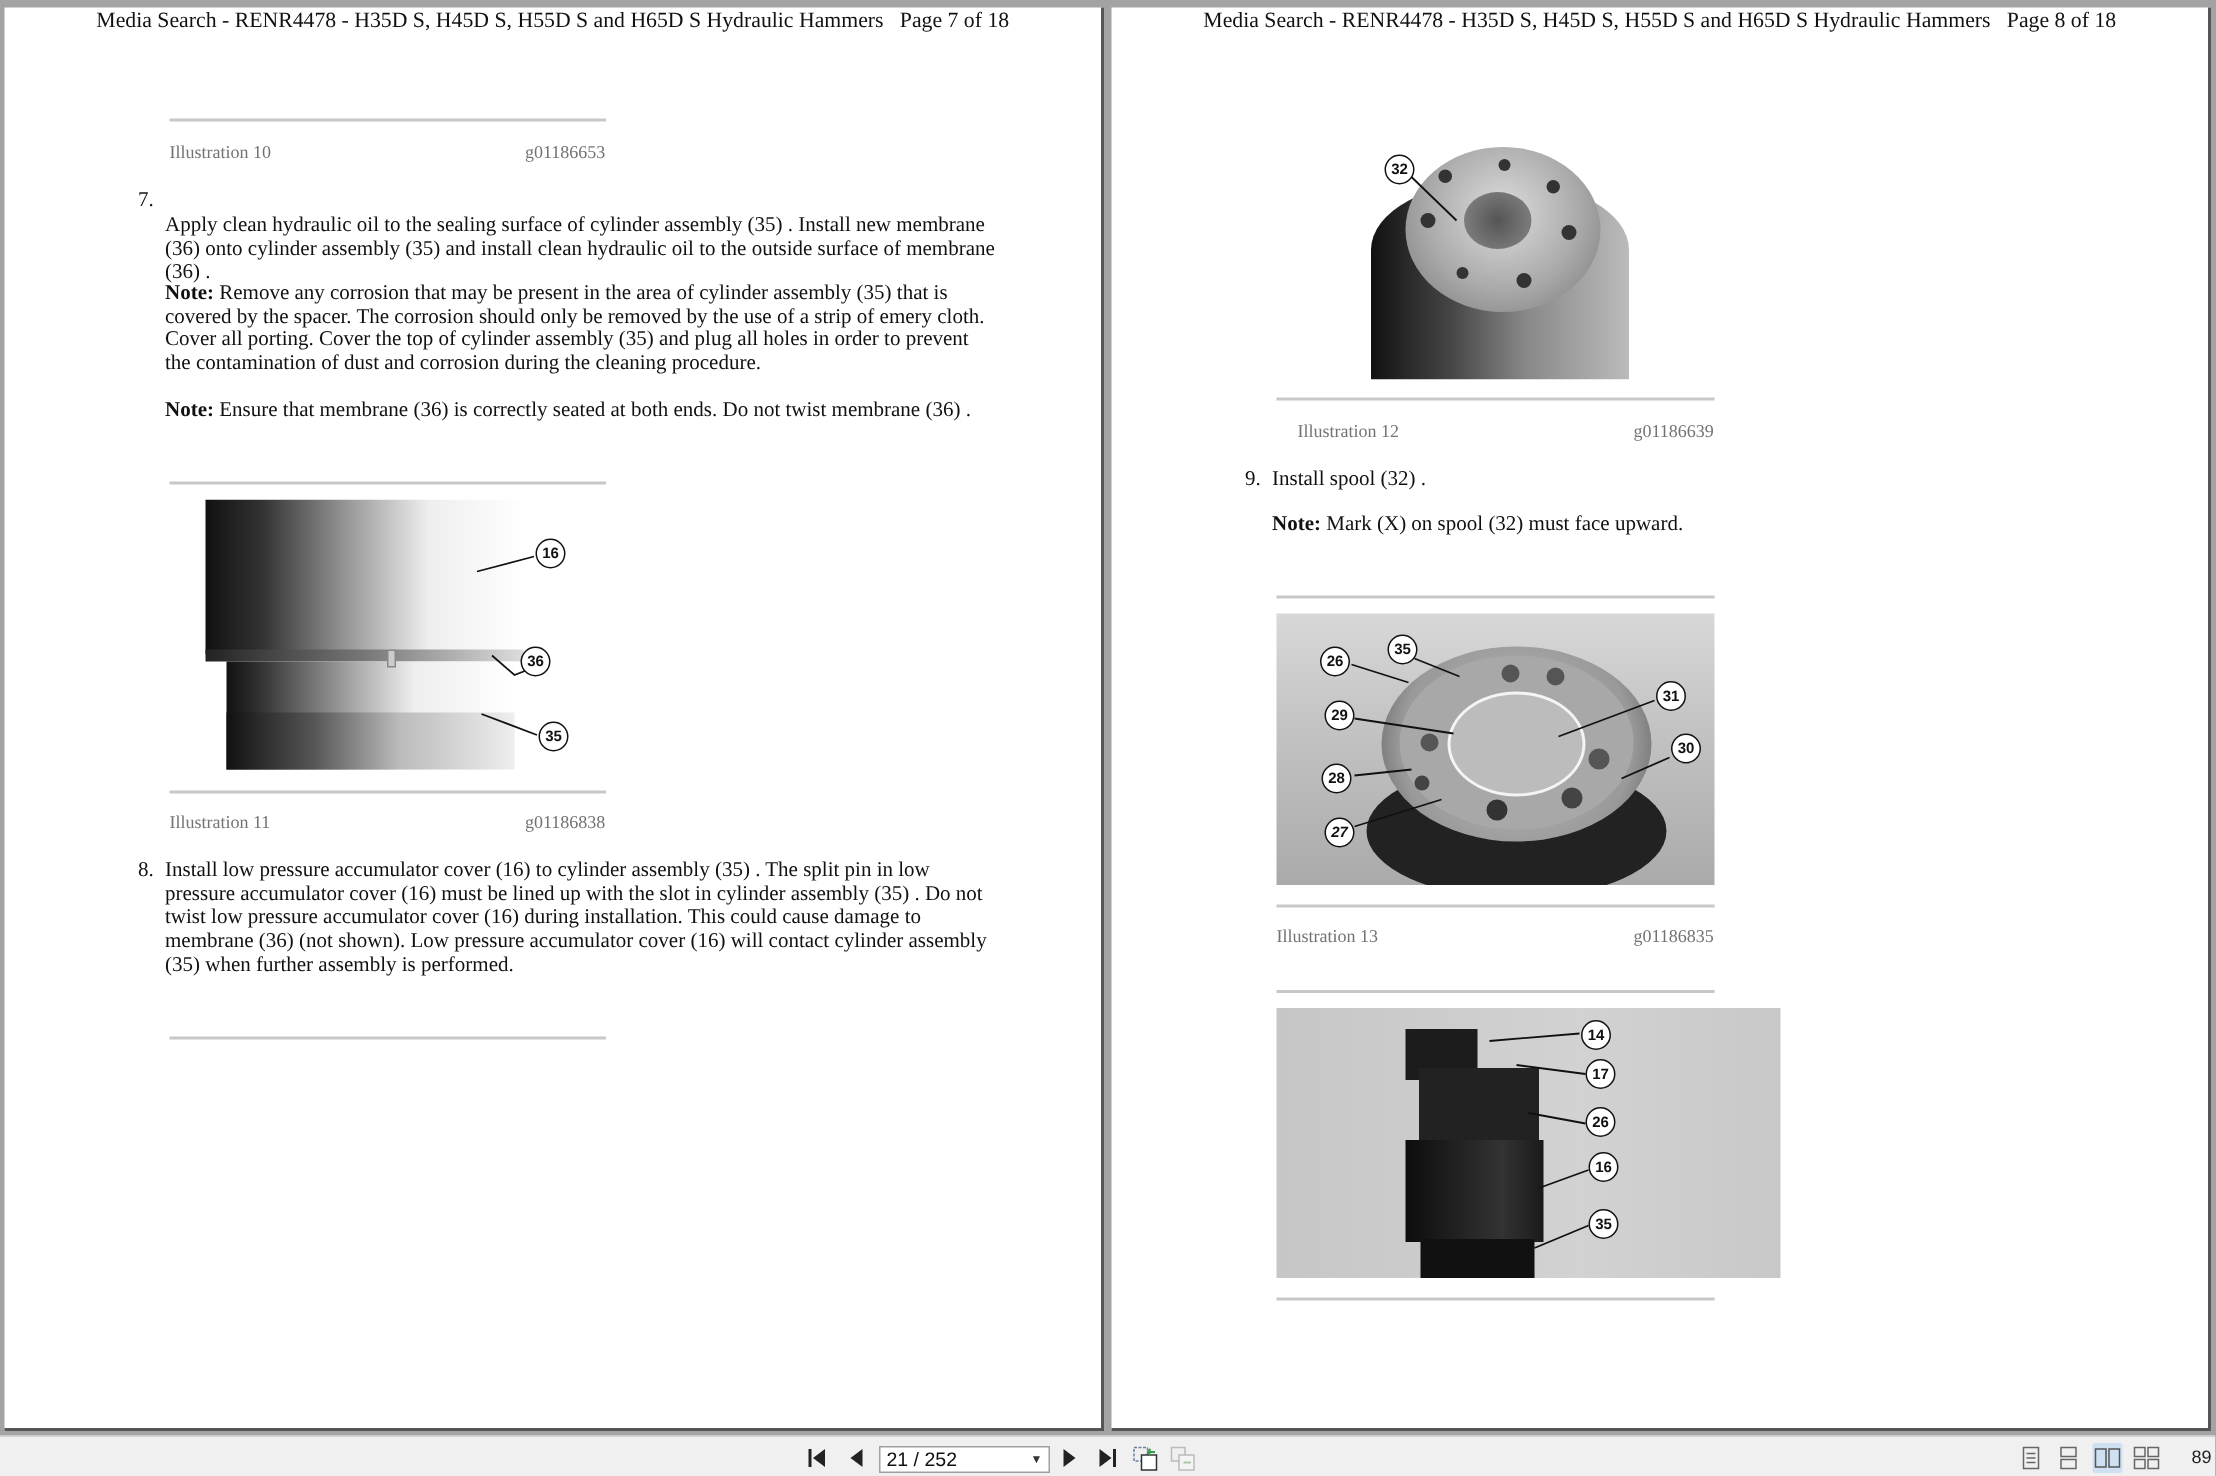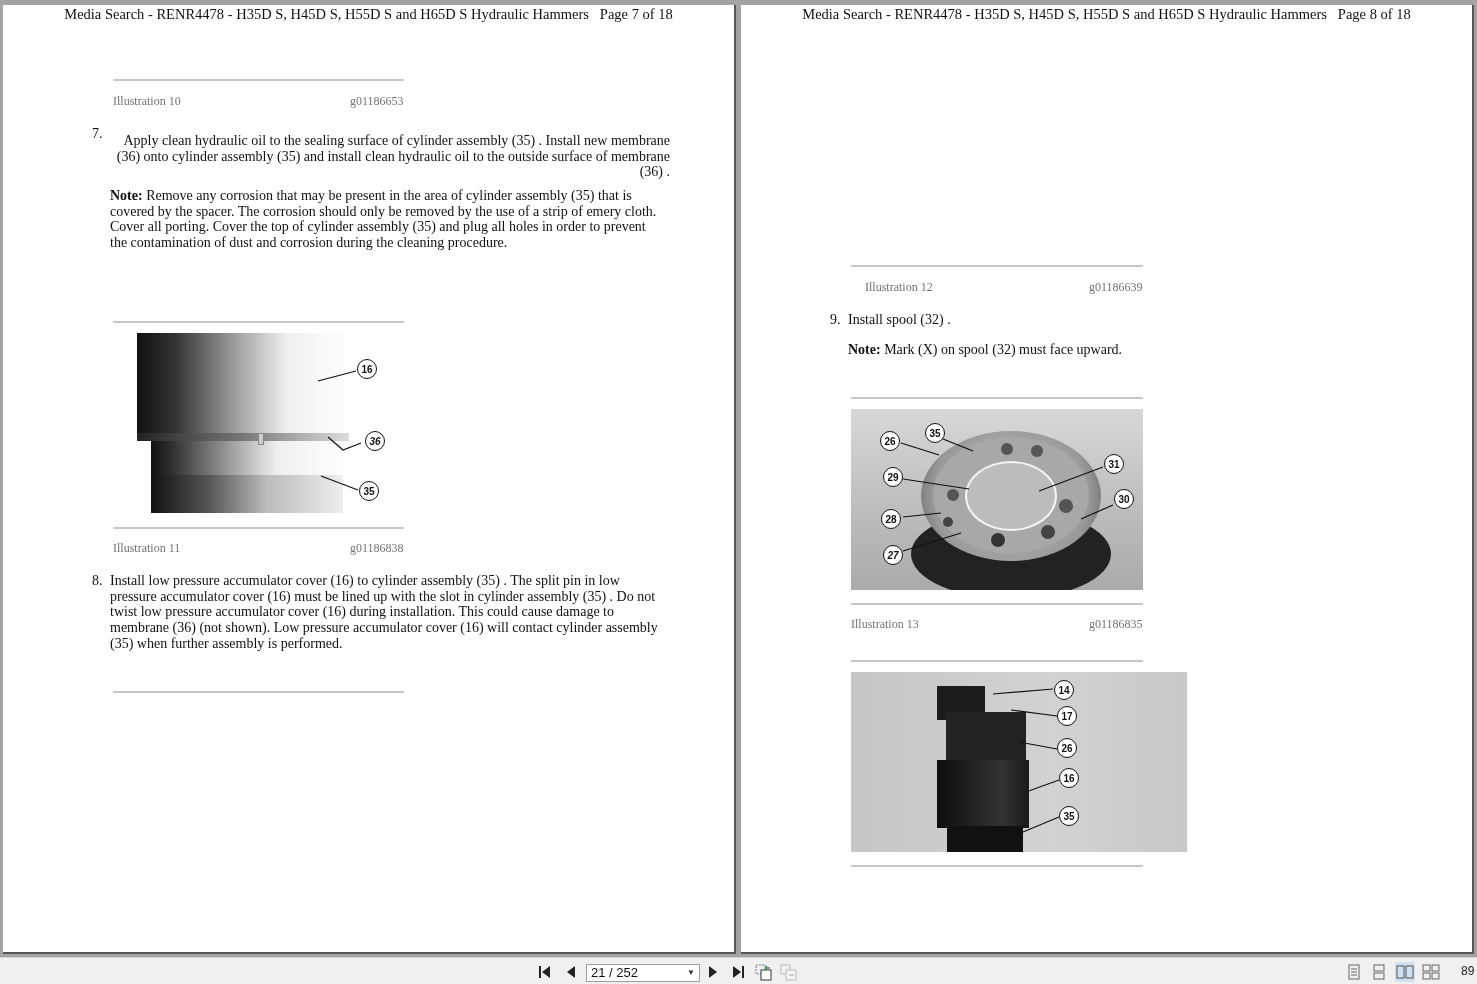--- a/index.html
+++ b/index.html
@@ -29,52 +29,69 @@
 <div class="viewer">
 
   <div class="page left">
     <div class="hdr" style="white-space:pre;">Media Search - RENR4478 - H35D S, H45D S, H55D S and H65D S Hydraulic Hammers   Page 7 of 18</div>
 
     <div class="rule" style="left:110px; top:74px; width:291px;"></div>
     <div class="cap" style="left:110px; top:89px;">Illustration 10</div>
     <div class="cap" style="left:347px; top:89px;">g01186653</div>
 
     <div class="num" style="left:89px; top:121px;">7.</div>
-    <div class="para" style="left:107px; top:128px; width:560px;text-align:right;">Apply clean hydraulic oil to the sealing surface of cylinder assembly (35) . Install new membrane (36) onto cylinder assembly (35) and install clean hydraulic oil to the outside surface of membrane (36) .</div>
+    <div class="para" style="left:107px; top:138px; width:560px;">Apply clean hydraulic oil to the sealing surface of cylinder assembly (35) . Install new membrane (36) onto cylinder assembly (35) and install clean hydraulic oil to the outside surface of membrane (36) .</div>
     <div class="para" style="left:107px; top:183px; width:550px;"><b>Note:</b><span> Remove any corrosion that may be present in the area of cylinder assembly (35) that is covered by the spacer. The corrosion should only be removed by the use of a strip of emery cloth. Cover all porting. Cover the top of cylinder assembly (35) and plug all holes in order to prevent the contamination of dust and corrosion during the cleaning procedure.</span></div>
+    <div class="para" style="left:107px; top:261px; width:560px;"><b>Note:</b><span> Ensure that membrane (36) is correctly seated at both ends. Do not twist membrane (36) .</span></div>
 
     <div class="rule" style="left:110px; top:316px; width:291px;"></div>
     <div class="fig" style="left:110px; top:328px; width:291px; height:182px;">
       <div style="position:absolute; left:24px; top:0; width:212px; height:103px; background:linear-gradient(90deg,#111 0%,#333 18%,#999 45%,#eee 70%,#fff 100%);"></div>
       <div style="position:absolute; left:24px; top:100px; width:212px; height:8px; background:linear-gradient(90deg,#222,#777 50%,#ddd);"></div>
       <div style="position:absolute; left:38px; top:108px; width:192px; height:72px; background:linear-gradient(90deg,#111 0%,#333 12%,#999 40%,#eee 65%,#fff 100%);"></div>
       <div style="position:absolute; left:38px; top:142px; width:192px; height:38px; background:linear-gradient(90deg,#111 0%,#555 30%,#bbb 60%,#eee 100%);"></div>
       <div style="position:absolute; left:145px; top:100px; width:4px; height:10px; background:#ccc; border:1px solid #888;"></div>
       <svg class="lines" width="291" height="182">
         <line x1="243" y1="38" x2="205" y2="48" stroke="#111" stroke-width="1.2"></line>
         <polyline points="248,110 230,117 215,104" fill="none" stroke="#111" stroke-width="1.2"></polyline>
         <line x1="245" y1="157" x2="208" y2="143" stroke="#111" stroke-width="1.2"></line>
       </svg>
       <div class="callout" style="left:244px; top:26px;">16</div>
-      <div class="callout" style="left:252px; top:98px;font-style:italic;">36</div>
+      <div class="callout" style="left:234px; top:98px;">36</div>
       <div class="callout" style="left:246px; top:148px;">35</div>
     </div>
     <div class="rule" style="left:110px; top:522px; width:291px;"></div>
     <div class="cap" style="left:110px; top:536px;">Illustration 11</div>
     <div class="cap" style="left:347px; top:536px;">g01186838</div>
 
     <div class="num" style="left:89px; top:568px;">8.</div>
     <div class="para" style="left:107px; top:568px; width:550px;">Install low pressure accumulator cover (16) to cylinder assembly (35) . The split pin in low pressure accumulator cover (16) must be lined up with the slot in cylinder assembly (35) . Do not twist low pressure accumulator cover (16) during installation. This could cause damage to membrane (36) (not shown). Low pressure accumulator cover (16) will contact cylinder assembly (35) when further assembly is performed.</div>
 
     <div class="rule" style="left:110px; top:686px; width:291px;"></div>
   </div>
 
   <div class="page right">
     <div class="hdr" style="white-space:pre;">Media Search - RENR4478 - H35D S, H45D S, H55D S and H65D S Hydraulic Hammers   Page 8 of 18</div>
 
+    <div class="fig" style="left:170px; top:85px; width:180px; height:163px;">
+      <div style="position:absolute; left:3px; top:30px; width:172px; height:133px; border-radius:50% 50% 0 0 / 35% 35% 0 0; background:linear-gradient(90deg,#111 0%,#444 30%,#888 60%,#bbb 100%);"></div>
+      <div style="position:absolute; left:26px; top:8px; width:130px; height:110px; border-radius:50%; background:radial-gradient(circle at 50% 40%,#ddd 0%,#aaa 55%,#777 100%);"></div>
+      <div style="position:absolute; left:65px; top:38px; width:45px; height:38px; border-radius:50%; background:radial-gradient(circle,#555,#888);"></div>
+      <div style="position:absolute; left:48px; top:23px; width:9px; height:9px; border-radius:50%; background:#333;"></div>
+      <div style="position:absolute; left:88px; top:16px; width:8px; height:8px; border-radius:50%; background:#333;"></div>
+      <div style="position:absolute; left:120px; top:30px; width:9px; height:9px; border-radius:50%; background:#333;"></div>
+      <div style="position:absolute; left:36px; top:52px; width:10px; height:10px; border-radius:50%; background:#333;"></div>
+      <div style="position:absolute; left:130px; top:60px; width:10px; height:10px; border-radius:50%; background:#333;"></div>
+      <div style="position:absolute; left:60px; top:88px; width:8px; height:8px; border-radius:50%; background:#333;"></div>
+      <div style="position:absolute; left:100px; top:92px; width:10px; height:10px; border-radius:50%; background:#333;"></div>
+      <svg class="lines" width="180" height="163">
+        <line x1="30" y1="28" x2="60" y2="57" stroke="#111" stroke-width="1.2"></line>
+      </svg>
+      <div class="callout" style="left:12px; top:13px;">32</div>
+    </div>
 
     <div class="rule" style="left:110px; top:260px; width:292px;"></div>
     <div class="cap" style="left:124px; top:275px;">Illustration 12</div>
     <div class="cap" style="left:348px; top:275px;">g01186639</div>
 
     <div class="num" style="left:89px; top:307px;">9.</div>
     <div class="para" style="left:107px; top:307px; width:300px;">Install spool (32) .</div>
     <div class="para" style="left:107px; top:337px; width:350px;"><b>Note:</b><span> Mark (X) on spool (32) must face upward.</span></div>
 
     <div class="rule" style="left:110px; top:392px; width:292px;"></div>

